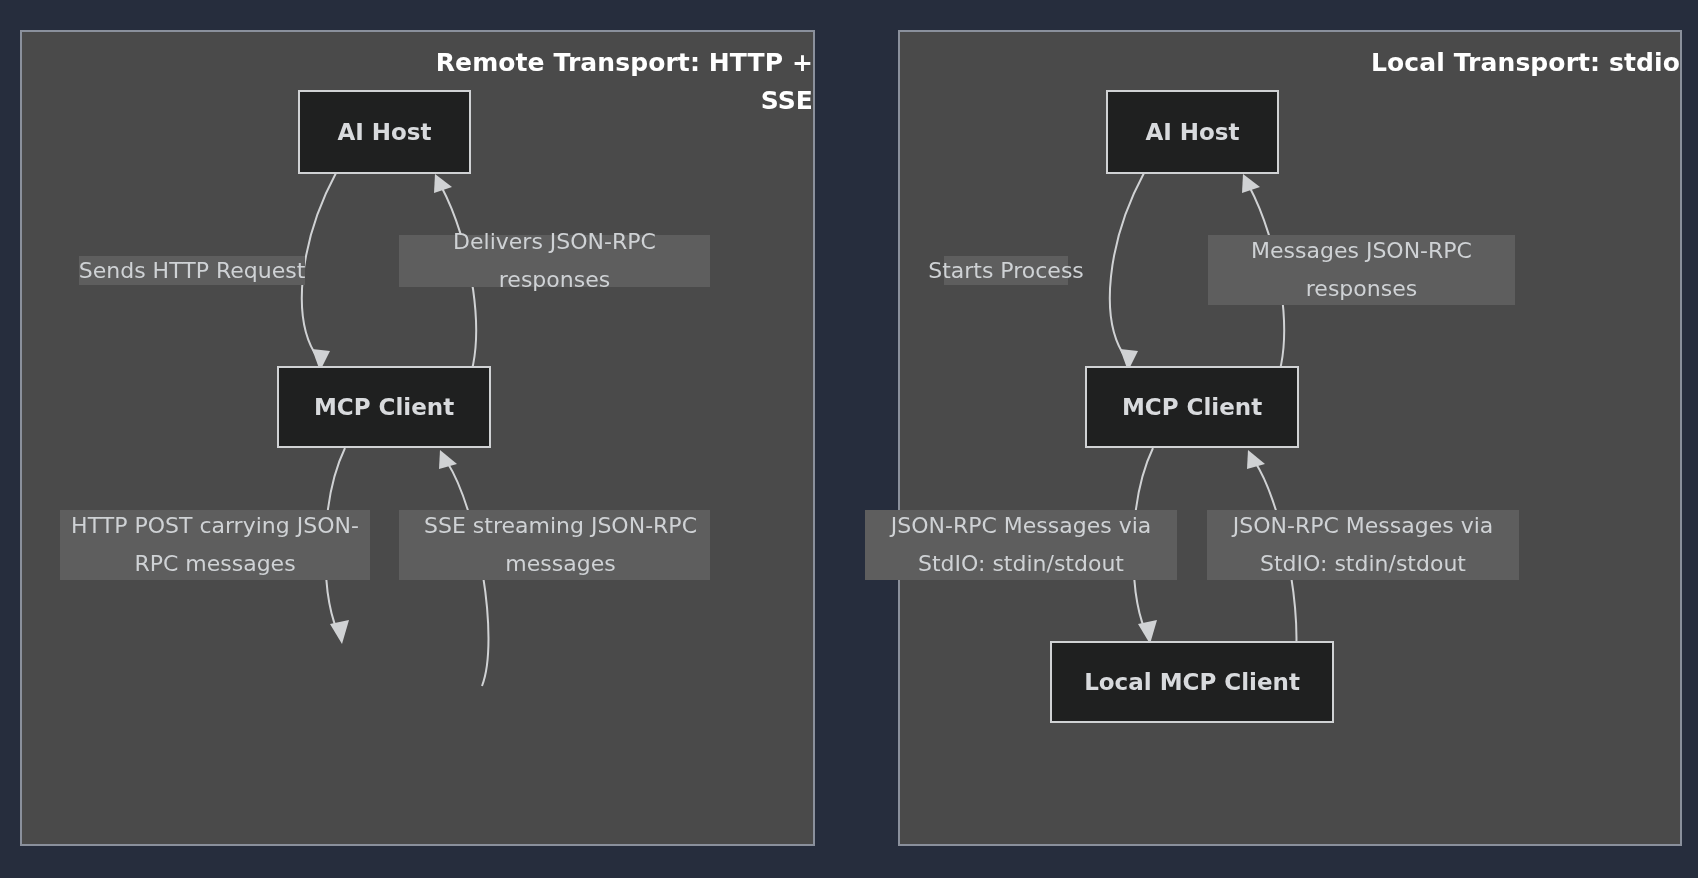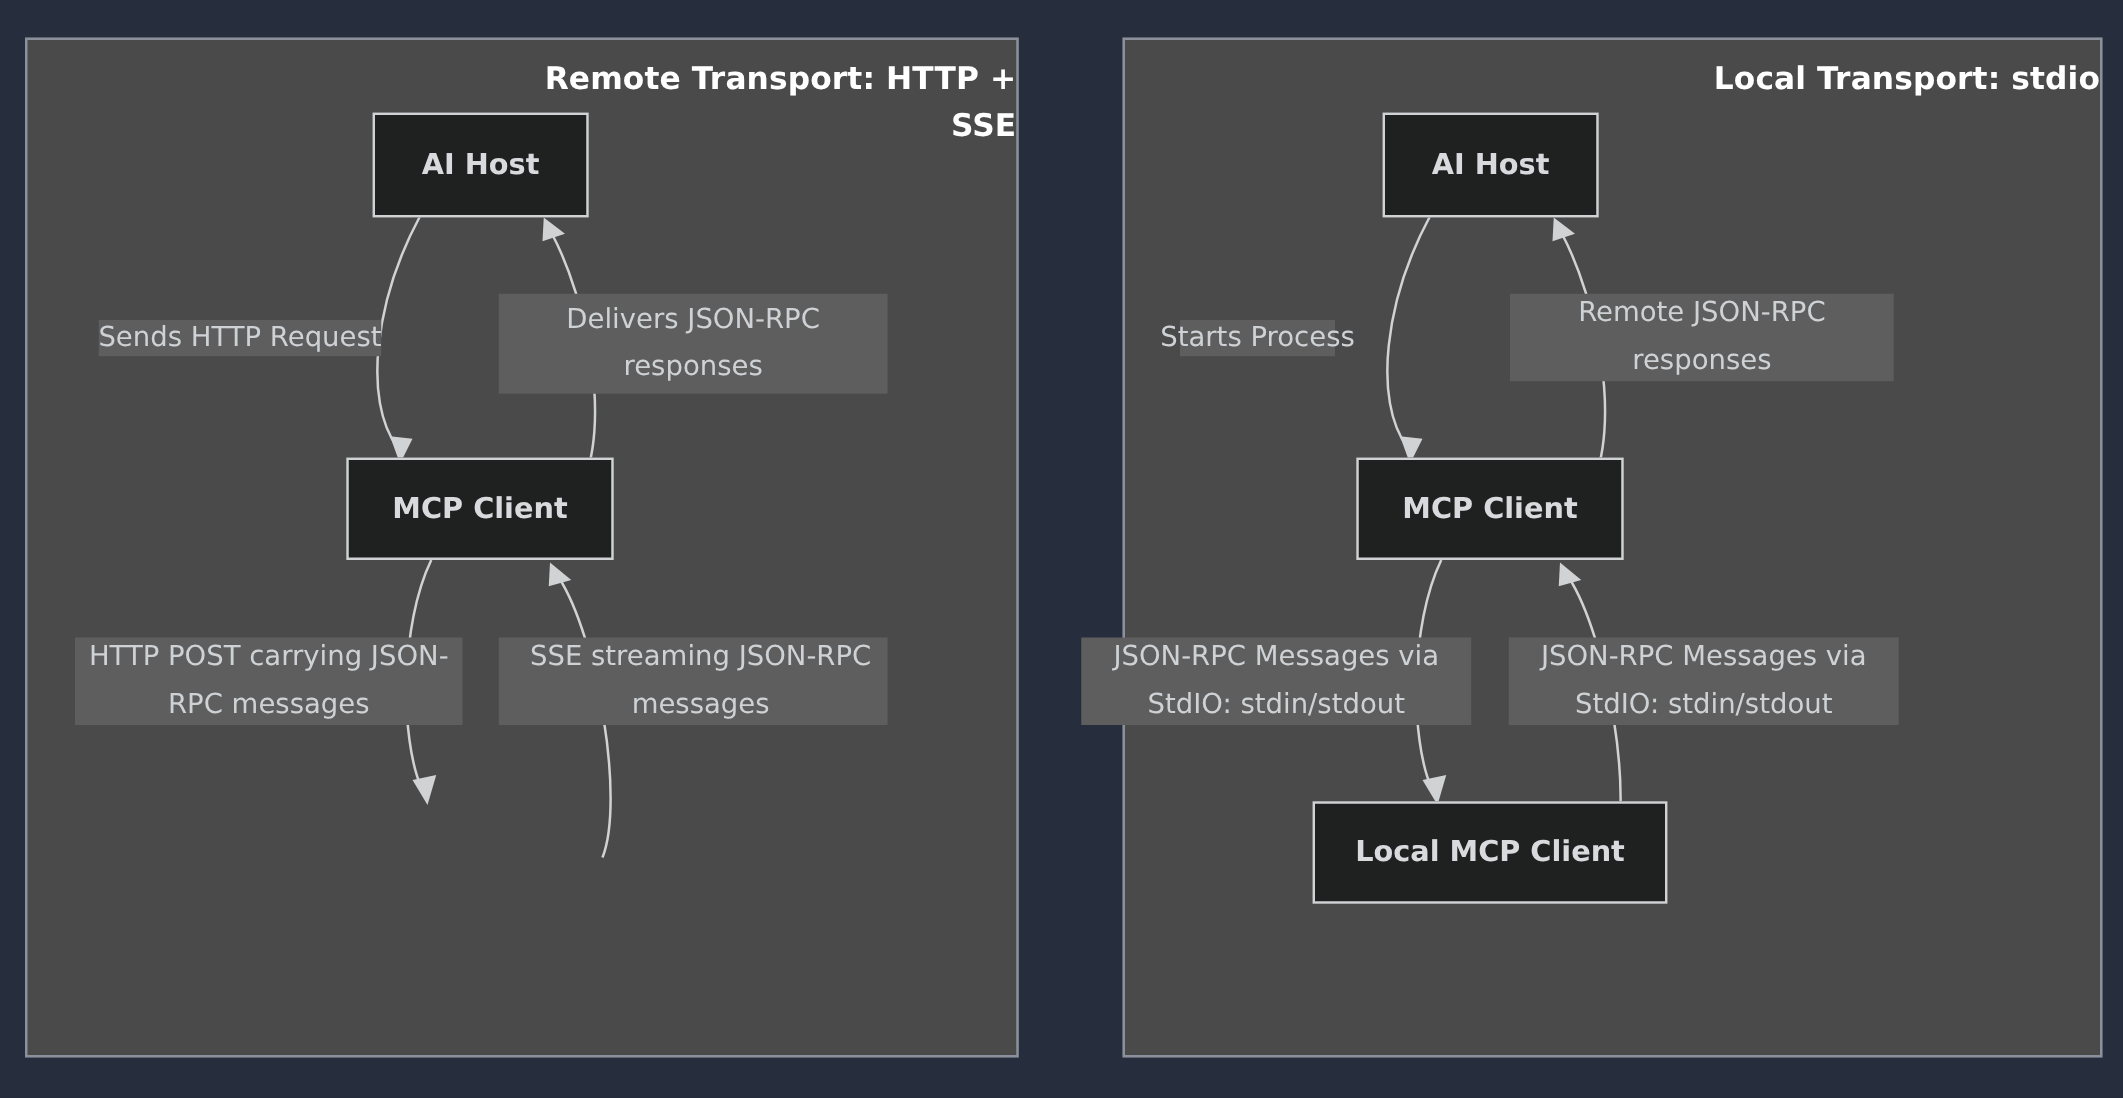--- a/index.html
+++ b/index.html
@@ -156,21 +156,21 @@
 
   <div class="node" style="left:277px; top:366px; width:214px; height:82px;">
     <span>MCP Client</span>
   </div>
 
 
   <div class="edge-label one-line" style="left:79px; top:256px; width:226px; height:29px;">
     <span>Sends HTTP Request</span>
   </div>
 
-  <div class="edge-label" style="left:399px; top:235px; width:311px; height:80px;">
+  <div class="edge-label" style="left:399px; top:235px; width:311px; height:52px;">
     <span>Delivers JSON-RPC</span>
     <span>responses</span>
   </div>
 
   <div class="edge-label" style="left:60px; top:510px; width:310px; height:70px;">
     <span>HTTP POST carrying JSON-</span>
     <span>RPC messages</span>
   </div>
 
   <div class="edge-label" style="left:399px; top:510px; width:311px; height:70px;padding-left:12px;">
@@ -188,21 +188,21 @@
 
   <div class="node" style="left:1050px; top:641px; width:284px; height:82px;">
     <span>Local MCP Client</span>
   </div>
 
   <div class="edge-label one-line" style="left:944px; top:256px; width:124px; height:29px;">
     <span>Starts Process</span>
   </div>
 
   <div class="edge-label" style="left:1208px; top:235px; width:307px; height:70px;">
-    <span>Remote JSON-RPC</span>
+    <span>Messages JSON-RPC</span>
     <span>responses</span>
   </div>
 
   <div class="edge-label" style="left:865px; top:510px; width:312px; height:70px;">
     <span>JSON-RPC Messages via</span>
     <span>StdIO: stdin/stdout</span>
   </div>
 
   <div class="edge-label" style="left:1207px; top:510px; width:312px; height:70px;">
     <span>JSON-RPC Messages via</span>

